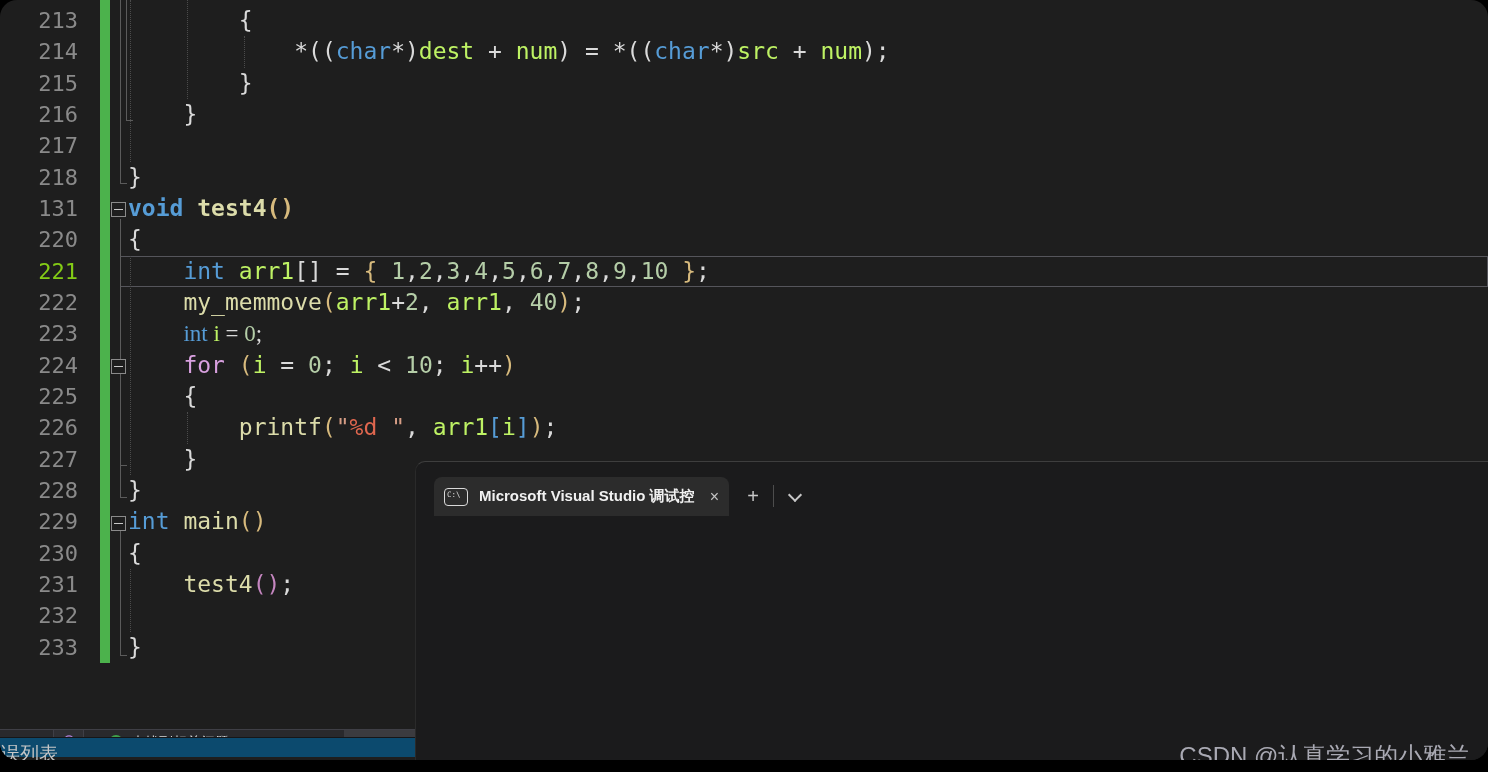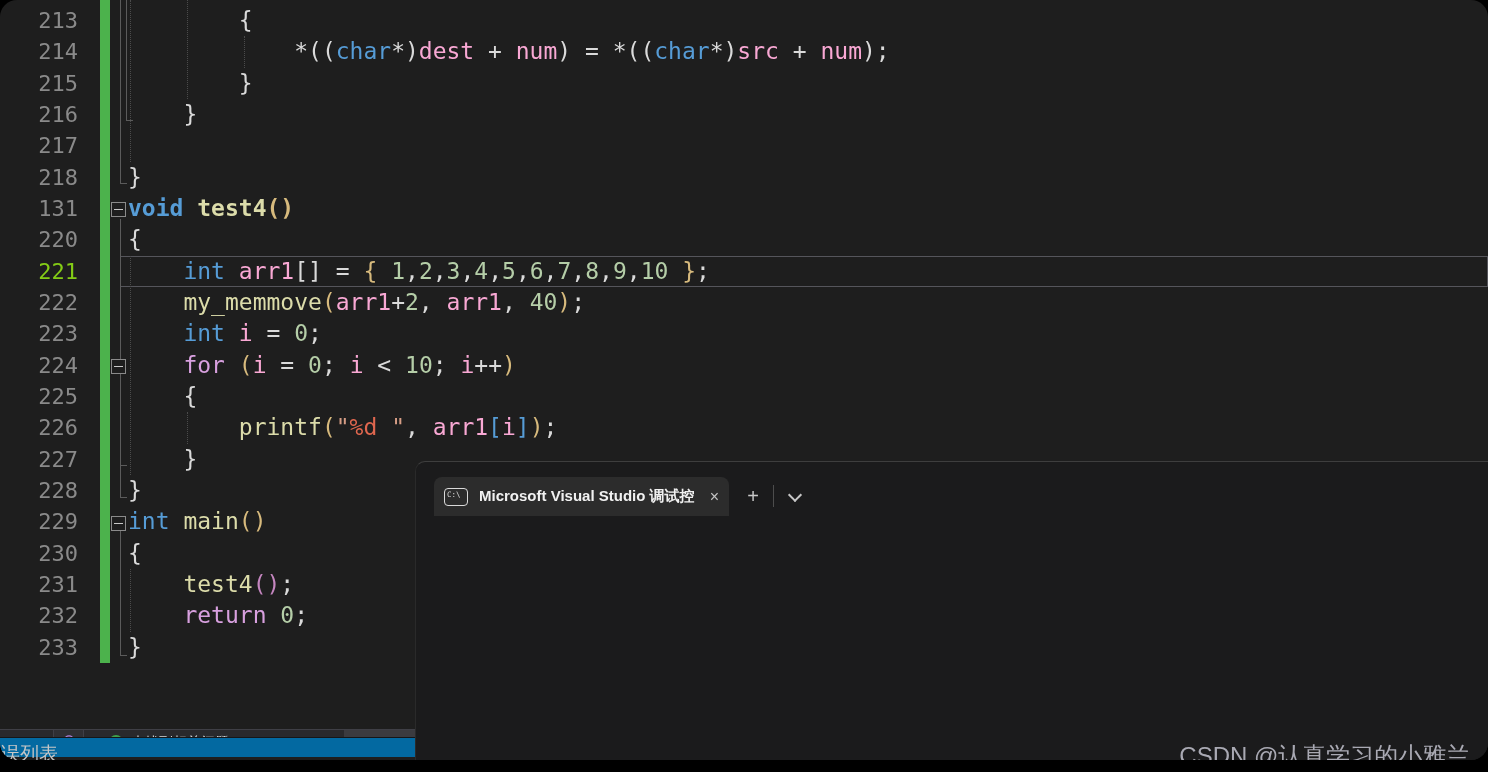--- a/index.html
+++ b/index.html
@@ -5,21 +5,21 @@
   html,body{margin:0;padding:0;background:#000;}
   .screen{position:relative;width:1488px;height:760px;background:#1E1E1E;overflow:hidden;
           font-family:"DejaVu Sans Mono",monospace;border-radius:17px;}
   
   .editor{position:absolute;inset:0;}
   .code-rows{position:absolute;left:0;top:-26.4px;width:100%;z-index:2;}
   .code-row{display:flex;height:31.35px;white-space:pre;}
   .ln{display:block;width:78px;text-align:right;font-size:22px;line-height:31.35px;color:#8A8A8A;}
   .code-row.current .ln{color:#84cc16;}
   .code{display:block;margin-left:50px;font-size:23px;line-height:31.35px;}
-  .tok-kw{color:#569CD6}.tok-ctl{color:#D8A0DF}.tok-fn{color:#DCDCAA}.tok-id{color:#f9a8d4}
+  .tok-kw{color:#569CD6}.tok-ctl{color:#D8A0DF}.tok-fn{color:#DCDCAA}.tok-id{color:#bef264}
   .tok-num{color:#B5CEA8}.tok-op{color:#DADADA}.tok-gold{color:#D7BA7D}.tok-brk{color:#569CD6}
   .tok-viol{color:#C586C0}.tok-str{color:#D69D85}.tok-fmt{color:#E0674F}
   .change-bar{position:absolute;left:100px;top:0;width:10px;height:663px;background:#4CB24C;z-index:2;}
   .cur-line{position:absolute;left:120px;top:255.75px;width:1368px;height:31.35px;
             border:1px solid #55555B;box-sizing:border-box;z-index:1;pointer-events:none;}
   .fold{position:absolute;left:111px;width:13px;height:13px;border:1px solid #8A8A8A;
         background:#1E1E1E;z-index:3;box-sizing:content-box;}
   .fold::after{content:"";position:absolute;left:2px;right:2px;top:6px;height:1px;background:#C8C8C8;}
   .oline{position:absolute;width:1px;background:#5B5B5B;z-index:1;}
   .ohook{position:absolute;height:1px;width:7px;background:#5B5B5B;z-index:1;}
@@ -52,21 +52,21 @@
   .zoom-caret{position:absolute;left:41px;top:6px;font-size:10px;color:#BDBDBD;}
   .vsep{position:absolute;top:0;width:1px;height:24px;background:#3F3F46;}
   .bulb-btn{position:absolute;left:54px;top:0;width:29px;height:24px;background:#2F2F33;
             border-right:1px solid #3F3F46;display:flex;align-items:center;justify-content:center;}
   .health-dot{position:absolute;left:109px;top:5px;width:14px;height:14px;border-radius:50%;
               background:#3FA24B;color:#fff;font-size:10px;line-height:14px;text-align:center;}
   .health-lbl{position:absolute;left:131px;top:4px;font-size:14px;color:#D9D9D9;}
   .scroll-left{position:absolute;left:321px;top:0;width:23px;height:24px;color:#9C9C9C;font-size:10px;
                display:flex;align-items:center;justify-content:center;}
   .scroll-track{position:absolute;left:344px;top:0;width:71px;height:24px;background:#3B3B3F;}
-  .strip2{position:absolute;left:0;top:737px;width:415px;height:19px;background:#0369a1;
+  .strip2{position:absolute;left:0;top:737px;width:415px;height:19px;background:#0c4a6e;
           border-top:1px solid #161618;z-index:5;font-family:Liberation Mono, monospace;}
   .panel-lbl{position:absolute;left:1px;top:3px;font-size:19px;color:#C6C6C6;white-space:nowrap;}
   
   .watermark{position:absolute;right:11px;top:740px;z-index:20;font-family:"Liberation Sans",sans-serif;
              font-size:24px;color:#A9A9B3;}
 </style>
 </head>
 <body>
 
 <div class="screen">
@@ -97,30 +97,30 @@
         <div class="code-row"><span class="ln">213</span><span class="code" style="padding-left: 110.8px;"><span class="tok-op">{</span></span></div>
         <div class="code-row"><span class="ln">214</span><span class="code" style="padding-left: 166.2px;"><span class="tok-op">*((</span><span class="tok-kw">char</span><span class="tok-op">*)</span><span class="tok-id">dest</span><span class="tok-op"> + </span><span class="tok-id">num</span><span class="tok-op">) = *((</span><span class="tok-kw">char</span><span class="tok-op">*)</span><span class="tok-id">src</span><span class="tok-op"> + </span><span class="tok-id">num</span><span class="tok-op">);</span></span></div>
         <div class="code-row"><span class="ln">215</span><span class="code" style="padding-left: 110.8px;"><span class="tok-op">}</span></span></div>
         <div class="code-row"><span class="ln">216</span><span class="code" style="padding-left: 55.4px;"><span class="tok-op">}</span></span></div>
         <div class="code-row"><span class="ln">217</span></div>
         <div class="code-row"><span class="ln">218</span><span class="code" style="padding-left: 0px;"><span class="tok-op">}</span></span></div>
         <div class="code-row"><span class="ln">131</span><span class="code" style="padding-left: 0px; font-weight: bold;"><span class="tok-kw">void</span><span class="tok-op"> </span><span class="tok-fn">test4</span><span class="tok-gold">()</span></span></div>
         <div class="code-row"><span class="ln">220</span><span class="code" style="padding-left: 0px;"><span class="tok-op">{</span></span></div>
         <div class="code-row current"><span class="ln">221</span><span class="code" style="padding-left: 55.4px;"><span class="tok-kw">int</span><span class="tok-op"> </span><span class="tok-id">arr1</span><span class="tok-op">[] = </span><span class="tok-gold">{</span><span class="tok-op"> </span><span class="tok-num">1</span><span class="tok-op">,</span><span class="tok-num">2</span><span class="tok-op">,</span><span class="tok-num">3</span><span class="tok-op">,</span><span class="tok-num">4</span><span class="tok-op">,</span><span class="tok-num">5</span><span class="tok-op">,</span><span class="tok-num">6</span><span class="tok-op">,</span><span class="tok-num">7</span><span class="tok-op">,</span><span class="tok-num">8</span><span class="tok-op">,</span><span class="tok-num">9</span><span class="tok-op">,</span><span class="tok-num">10</span><span class="tok-op"> </span><span class="tok-gold">}</span><span class="tok-op">;</span></span></div>
         <div class="code-row"><span class="ln">222</span><span class="code" style="padding-left: 55.4px;"><span class="tok-fn">my_memmove</span><span class="tok-gold">(</span><span class="tok-id">arr1</span><span class="tok-op">+</span><span class="tok-num">2</span><span class="tok-op">, </span><span class="tok-id">arr1</span><span class="tok-op">, </span><span class="tok-num">40</span><span class="tok-gold">)</span><span class="tok-op">;</span></span></div>
-        <div class="code-row"><span class="ln">223</span><span class="code" style="padding-left: 55.4px;"><span class="tok-kw">int</span><span class="tok-op"> </span><span class="tok-id">i</span><span class="tok-op"> = </span><span class="tok-num">0</span><span class="tok-op">;</span></span></div>
+        <div class="code-row"><span class="ln">223</span><span class="code" style="padding-left: 55.4px; font-family: Liberation Serif, serif;"><span class="tok-kw">int</span><span class="tok-op"> </span><span class="tok-id">i</span><span class="tok-op"> = </span><span class="tok-num">0</span><span class="tok-op">;</span></span></div>
         <div class="code-row"><span class="ln">224</span><span class="code" style="padding-left: 55.4px;"><span class="tok-ctl">for</span><span class="tok-op"> </span><span class="tok-gold">(</span><span class="tok-id">i</span><span class="tok-op"> = </span><span class="tok-num">0</span><span class="tok-op">; </span><span class="tok-id">i</span><span class="tok-op"> &lt; </span><span class="tok-num">10</span><span class="tok-op">; </span><span class="tok-id">i</span><span class="tok-op">++</span><span class="tok-gold">)</span></span></div>
         <div class="code-row"><span class="ln">225</span><span class="code" style="padding-left: 55.4px;"><span class="tok-op">{</span></span></div>
         <div class="code-row"><span class="ln">226</span><span class="code" style="padding-left: 110.8px;"><span class="tok-fn">printf</span><span class="tok-gold">(</span><span class="tok-str">"</span><span class="tok-fmt">%d</span><span class="tok-str"> "</span><span class="tok-op">, </span><span class="tok-id">arr1</span><span class="tok-brk">[</span><span class="tok-id">i</span><span class="tok-brk">]</span><span class="tok-gold">)</span><span class="tok-op">;</span></span></div>
         <div class="code-row"><span class="ln">227</span><span class="code" style="padding-left: 55.4px;"><span class="tok-op">}</span></span></div>
         <div class="code-row"><span class="ln">228</span><span class="code" style="padding-left: 0px;"><span class="tok-op">}</span></span></div>
         <div class="code-row"><span class="ln">229</span><span class="code" style="padding-left: 0px;"><span class="tok-kw">int</span><span class="tok-op"> </span><span class="tok-fn">main</span><span class="tok-gold">()</span></span></div>
         <div class="code-row"><span class="ln">230</span><span class="code" style="padding-left: 0px;"><span class="tok-op">{</span></span></div>
         <div class="code-row"><span class="ln">231</span><span class="code" style="padding-left: 55.4px; text-align: right;"><span class="tok-fn">test4</span><span class="tok-viol">()</span><span class="tok-op">;</span></span></div>
-        <div class="code-row"><span class="ln">232</span><span class="code" style="padding-left: 55.4px;"><span class="tok-ctl">return</span><span class="tok-op"> </span><span class="tok-num">0</span><span class="tok-op">;</span></span></div>
+        <div class="code-row"><span class="ln">232</span></div>
         <div class="code-row"><span class="ln">233</span><span class="code" style="padding-left: 0px;"><span class="tok-op">}</span></span></div>
       </div>
   <div class="fold" style="top: 202.05px;"></div>
       <div class="fold" style="top: 358.8px;"></div>
       <div class="fold" style="top: 515.55px;"></div>
     </div>
 
   <div class="strip1">
     <span class="zoom-lbl">0 %</span>
     <span class="zoom-caret">▾</span>

